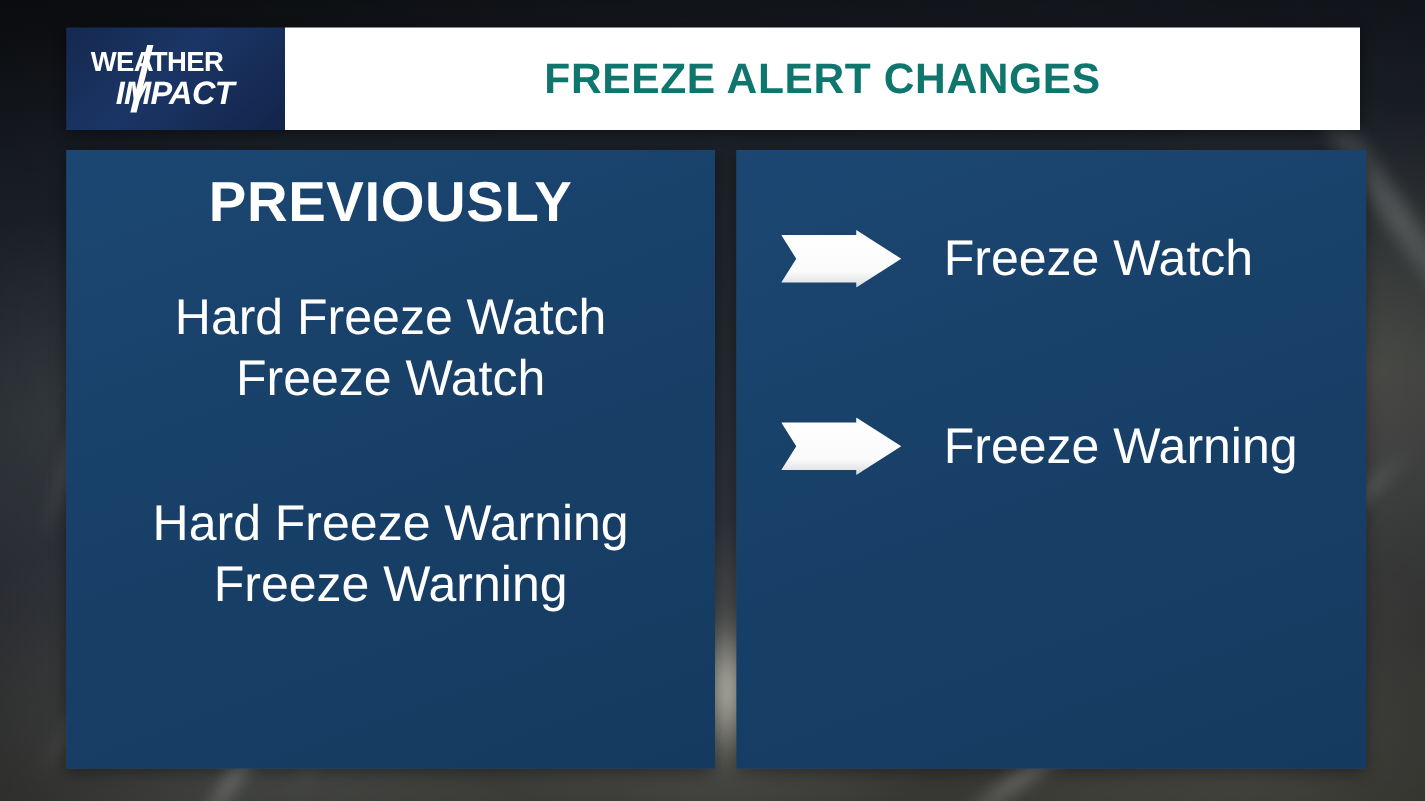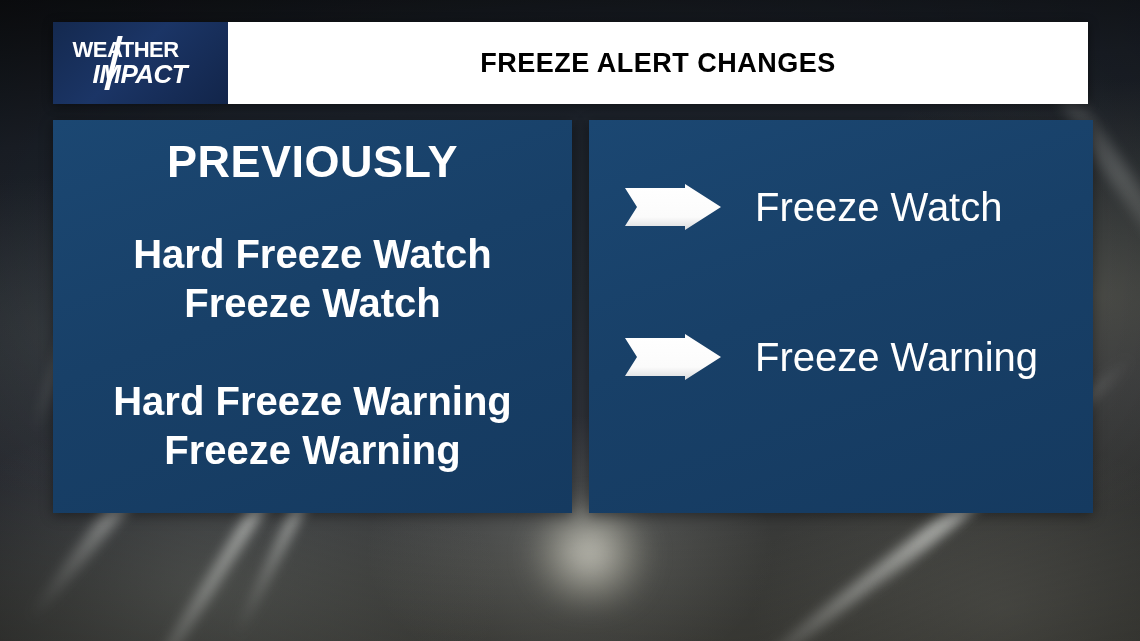--- a/index.html
+++ b/index.html
@@ -88,29 +88,29 @@
     width:5px; height:54px;
     background:#ffffff;
     transform:skewX(-14deg);
   }
   .title-box {
     flex:1;
     background:#ffffff;
     display:flex; align-items:center; justify-content:center;
   }
   .title-text {
-    color:#000000;
-    font-size:27px; font-weight:bold;
+    color:#0f766e;
+    font-size:34px; font-weight:bold;
     letter-spacing:0.5px;
   }
 
   
   .panels {
     position:absolute; left:53px; top:120px;
-    width:1040px; height:393px;
+    width:1040px; height:495px;
     display:flex;
   }
   .panel {
     background:linear-gradient(160deg, #1b4772 0%, #184068 45%, #153a60 100%);
     box-shadow:0 3px 12px rgba(0,0,0,0.40);
     position:relative;
   }
   .panel-left  { width:519px; flex:0 0 519px; }
   .panel-gap   { width:17px;  flex:0 0 17px; }
   .panel-right { flex:1; }
@@ -121,24 +121,24 @@
     font-size:45px; font-weight:bold;
     letter-spacing:0.5px;
     margin-top:16px;
   }
 
   
   .left-groups { margin-top:42px; }
   .group {
     text-align:center;
     color:#ffffff;
-    font-size:40px; font-weight:bold;
+    font-size:40px; font-weight:normal;
     line-height:49px;
   }
-  .group + .group { margin-top:49px;text-align:center; }
+  .group + .group { margin-top:67px;text-align:center; }
 
   
   .right-rows { margin-top:52px; }
   .row {
     display:flex; align-items:center;
     height:70px;
     padding-left:36px;
   }
   .row + .row { margin-top:80px; }
   .arrow {

